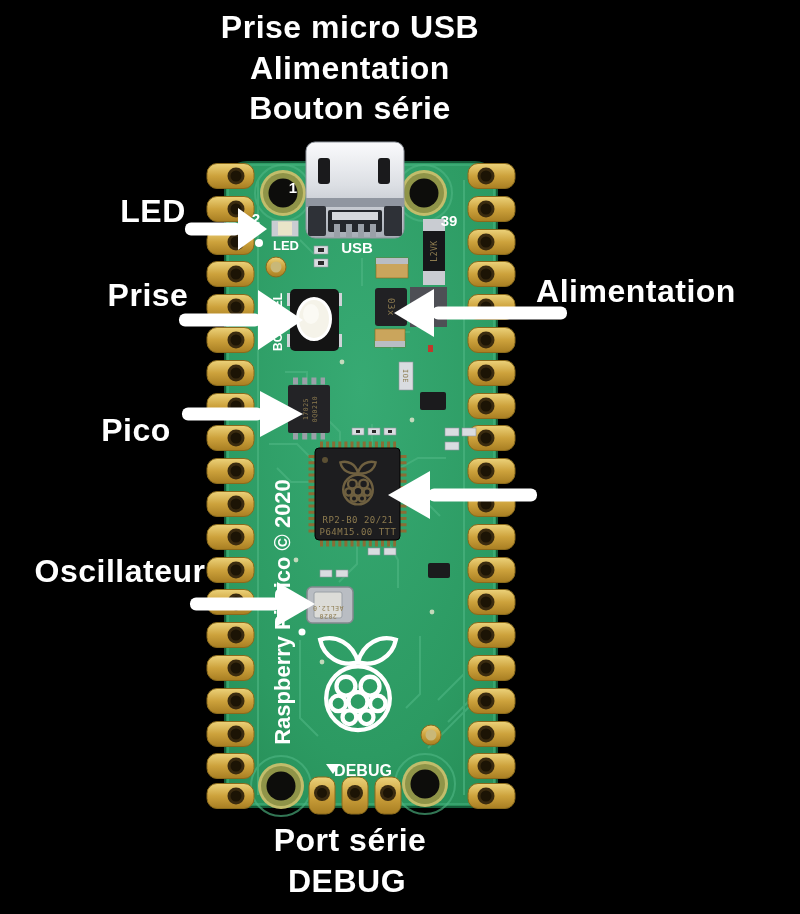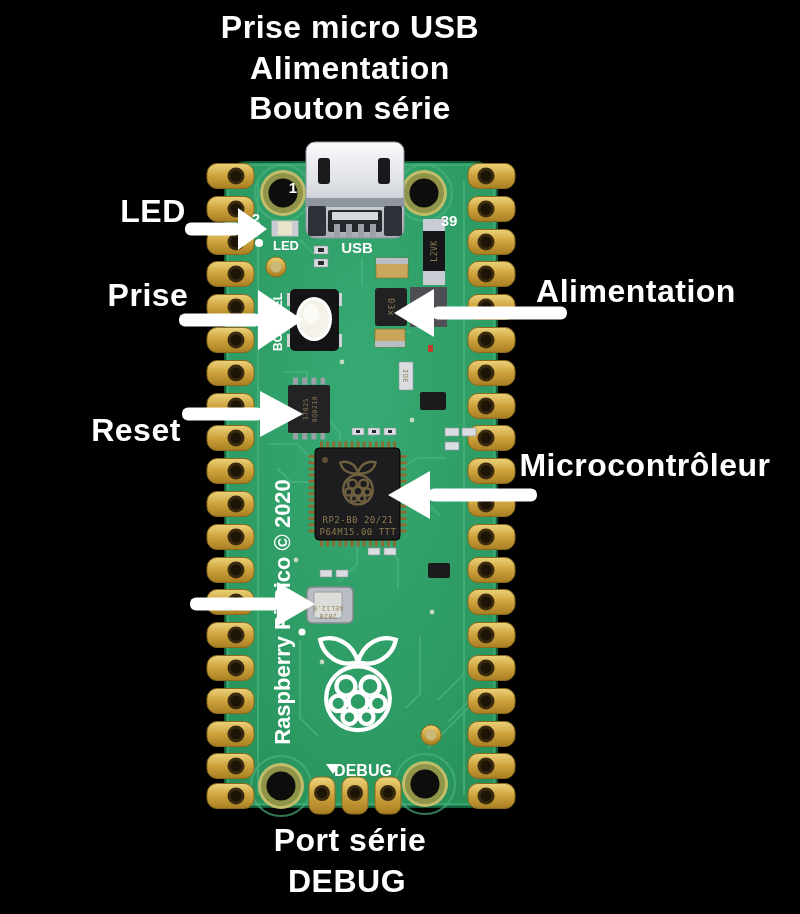--- a/index.html
+++ b/index.html
@@ -315,23 +315,23 @@
 </svg>
 
 <div class="lbl" style="left:350px;top:8px">Prise micro USB</div>
 <div class="lbl" style="left:350px;top:49px">Alimentation</div>
 <div class="lbl" style="left:350px;top:89px">Bouton série</div>
 
 <div class="lbl" style="left:153px;top:192px">LED</div>
 
 <div class="lbl" style="left:148px;top:276px">Prise</div>
 
-<div class="lbl" style="left:136px;top:411px">Reset</div>
-
+<div class="lbl" style="left:136px;top:411px">Pico</div>
+
+<div class="lbl" style="left:120px;top:552px">Oscillateur</div>
 
 <div class="lbl" style="left:636px;top:272px">Alimentation</div>
 
-<div class="lbl" style="left:645px;top:446px">Microcontrôleur</div>
 
 <div class="lbl" style="left:350px;top:821px">Port série</div>
 <div class="lbl" style="left:347px;top:862px">DEBUG</div>
 
 </div>
 
 </body></html>

